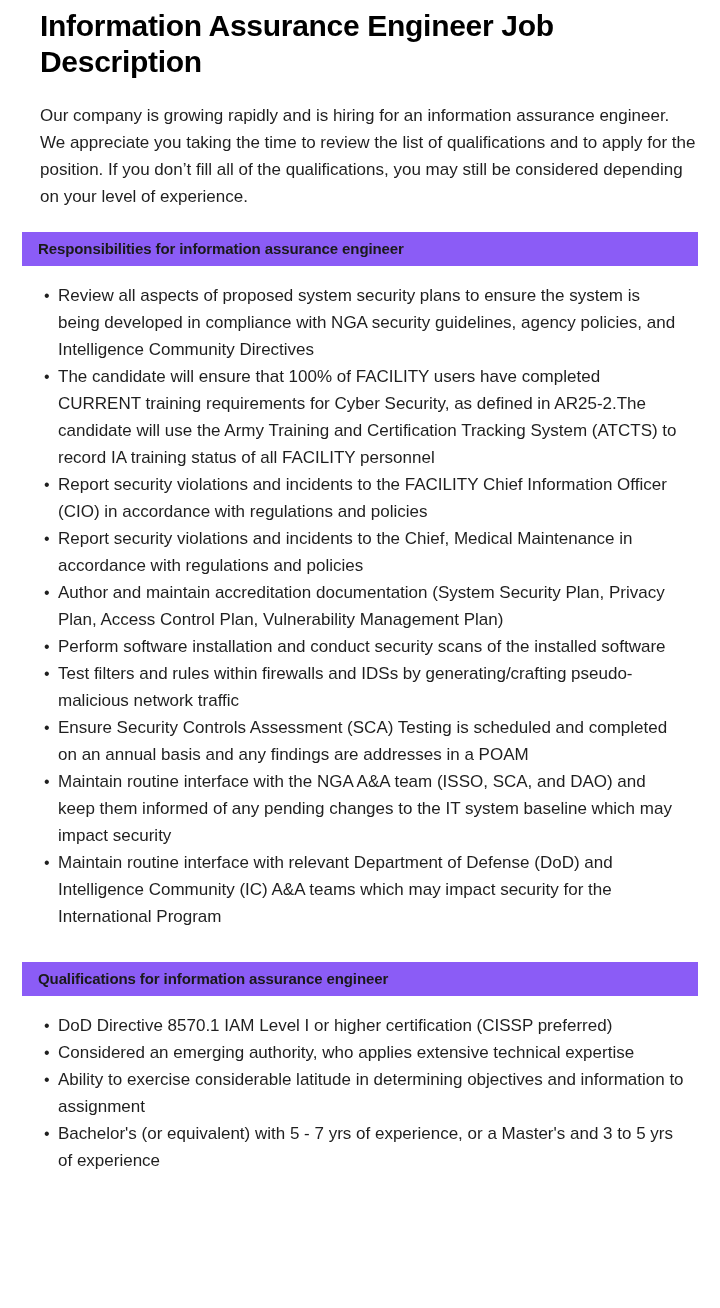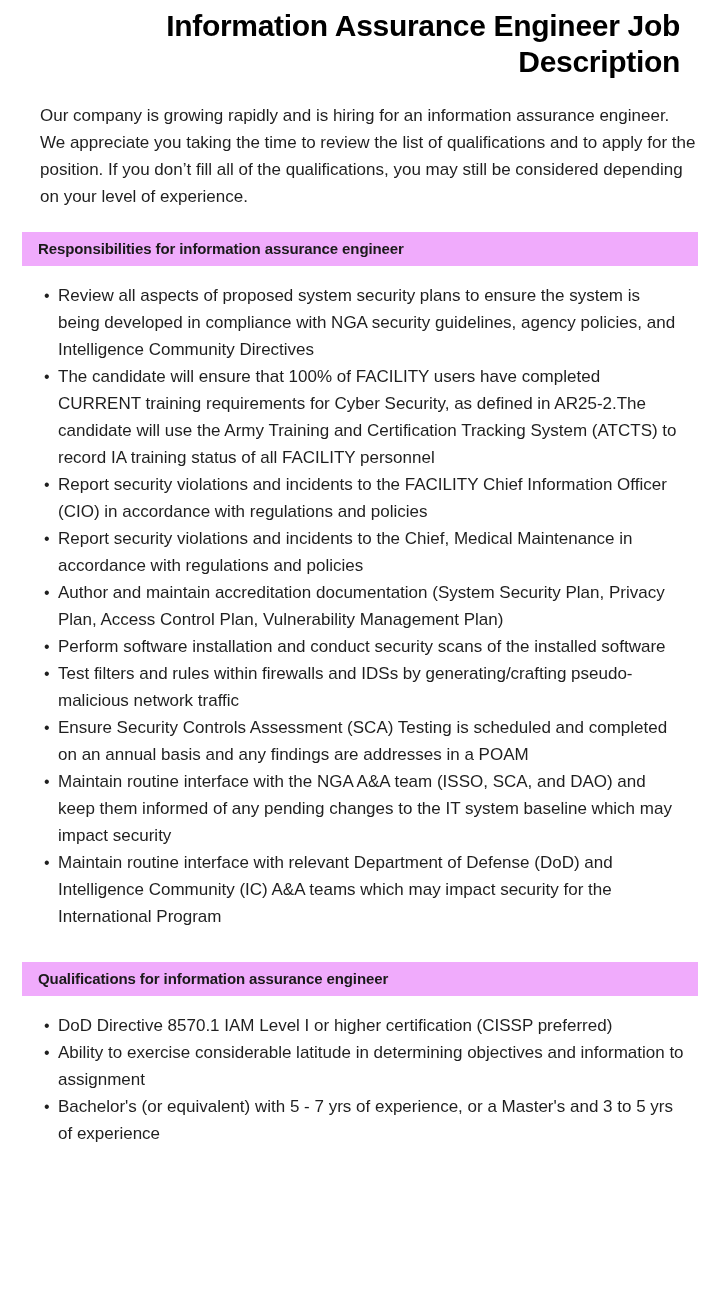--- a/index.html
+++ b/index.html
@@ -19,37 +19,37 @@
     width: 720px;
     box-sizing: border-box;
   }
   .page-title {
     margin: 0;
     padding: 8px 40px 0 40px;
     font-size: 30px;
     line-height: 36px;
     font-weight: 800;
     letter-spacing: -0.3px;
-    text-align: right;
+    text-align: left;
     color: #000000;
   }
   .intro {
     margin: 0;
     padding: 22px 24px 0 40px;
     font-size: 17px;
     line-height: 27px;
     font-weight: 400;
     color: #1f1f1f;
   }
   .section {
     margin-top: 22px;
   }
   .section-header {
     margin: 0 22px;
-    background: #f0abfc;
+    background: #8b5cf6;
     box-sizing: border-box;
     height: 34px;
     display: flex;
     align-items: center;
     padding-left: 16px;
   }
   .section-header-text {
     font-size: 15px;
     line-height: 20px;
     font-weight: 700;
@@ -113,20 +113,21 @@
   </div>
 
   <div class="section-spacer"></div>
 
   <div class="section">
     <div class="section-header">
       <span class="section-header-text">Qualifications for information assurance engineer</span>
     </div>
     <ul class="bullet-list">
       <li>DoD Directive 8570.1 IAM Level I or higher certification (CISSP preferred)</li>
+      <li>Considered an emerging authority, who applies extensive technical expertise</li>
       <li>Ability to exercise considerable latitude in determining objectives and information to assignment</li>
       <li>Bachelor's (or equivalent) with 5 - 7 yrs of experience, or a Master's and 3 to 5 yrs of experience</li>
     </ul>
   </div>
 
   <div class="bottom-pad"></div>
 
 </div>
 
 </body></html>

